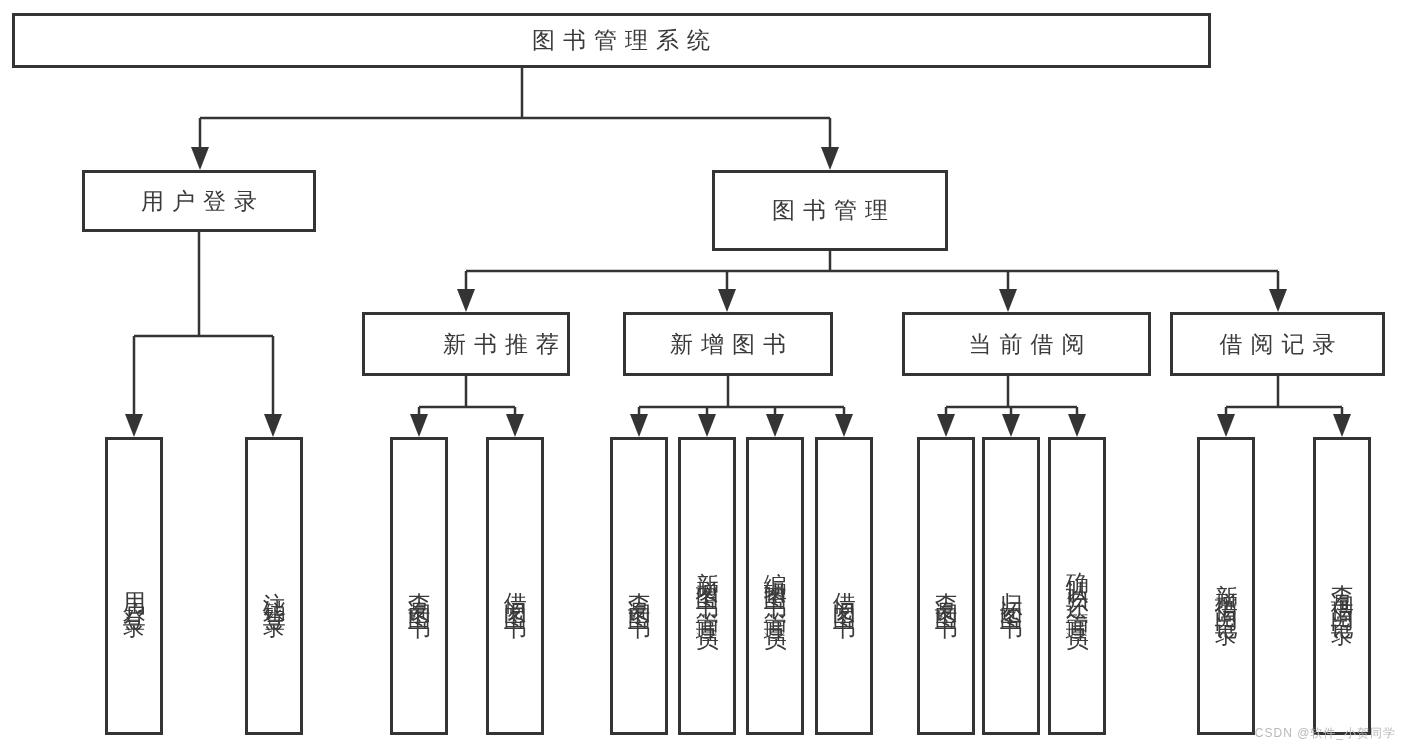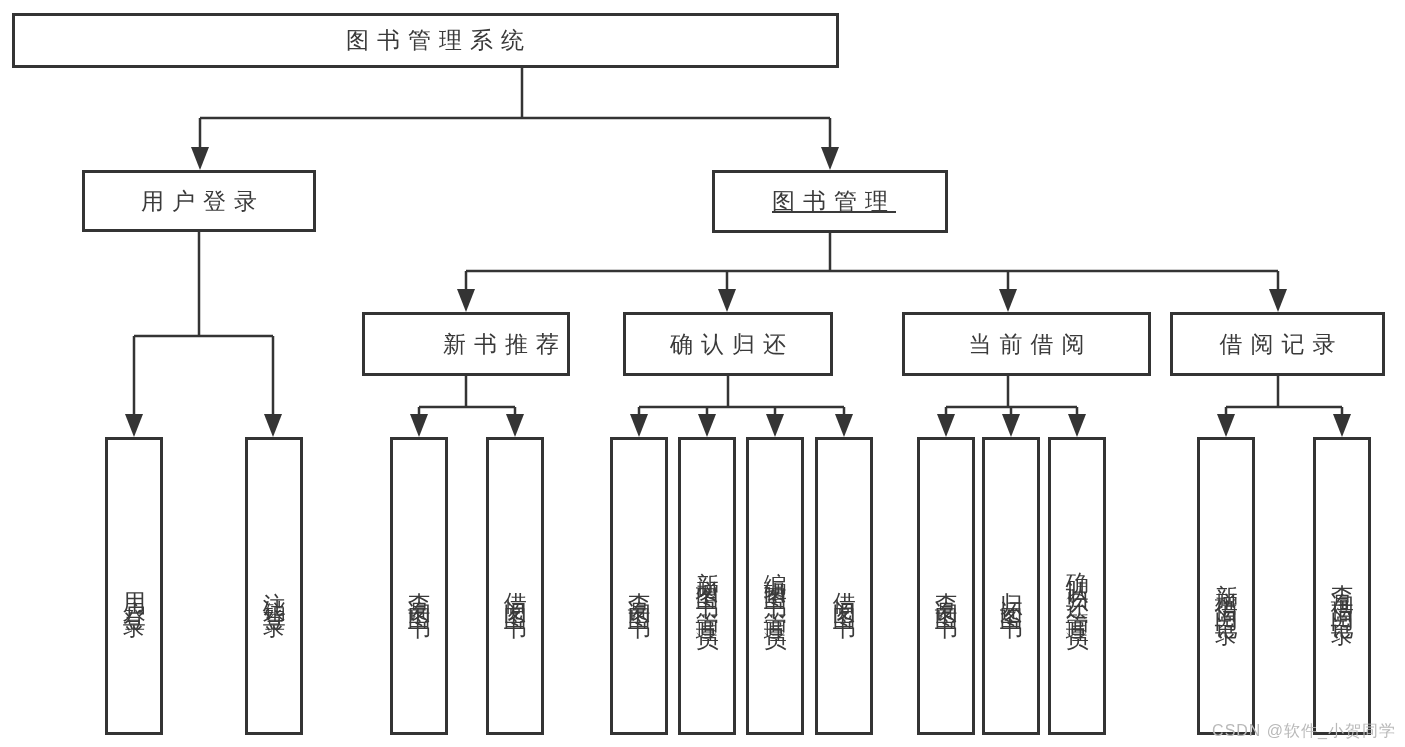--- a/index.html
+++ b/index.html
@@ -45,21 +45,21 @@
     font-size: 23px;
     letter-spacing: 8px;
     padding-top: 8px;       
     line-height: 1.1;
     white-space: nowrap;
   }
   .watermark {
     position: absolute;
     right: 9px;
     bottom: 5px;
-    font-size: 16px;
+    font-size: 12px;
     letter-spacing: 1px;
     color: #b9b9b9;
     z-index: 5;
     white-space: nowrap;
   }
 </style>
 </head>
 <body>
 
 <div class="canvas">
@@ -104,36 +104,36 @@
 
       <polygon points="937,414 955,414 946,437"></polygon>
       <polygon points="1002,414 1020,414 1011,437"></polygon>
       <polygon points="1068,414 1086,414 1077,437"></polygon>
 
       <polygon points="1217,414 1235,414 1226,437"></polygon>
       <polygon points="1333,414 1351,414 1342,437"></polygon>
     </g>
   </svg>
 
-  <div class="box" style="left:12px; top:13px; width:827px; height:55px;padding-left:19px;">
+  <div class="box" style="left:12px; top:13px; width:1199px; height:55px;padding-left:19px;">
     <span class="h-label">图书管理系统</span>
   </div>
 
   <div class="box" style="left:82px; top:170px; width:234px; height:62px;">
     <span class="h-label">用户登录</span>
   </div>
-  <div class="box" style="left:712px; top:170px; width:236px; height:63px;text-decoration:underline;">
+  <div class="box" style="left:712px; top:170px; width:236px; height:81px;">
     <span class="h-label">图书管理</span>
   </div>
 
   <div class="box" style="left:362px; top:312px; width:208px; height:64px;justify-content:flex-end;">
     <span class="h-label">新书推荐</span>
   </div>
   <div class="box" style="left:623px; top:312px; width:210px; height:64px;">
-    <span class="h-label">确认归还</span>
+    <span class="h-label">新增图书</span>
   </div>
   <div class="box" style="left:902px; top:312px; width:249px; height:64px;">
     <span class="h-label">当前借阅</span>
   </div>
   <div class="box" style="left:1170px; top:312px; width:215px; height:64px;">
     <span class="h-label">借阅记录</span>
   </div>
 
   <div class="box" style="left:105px; top:437px; width:58px; height:298px;">
     <span class="v-text">用户登录</span>

